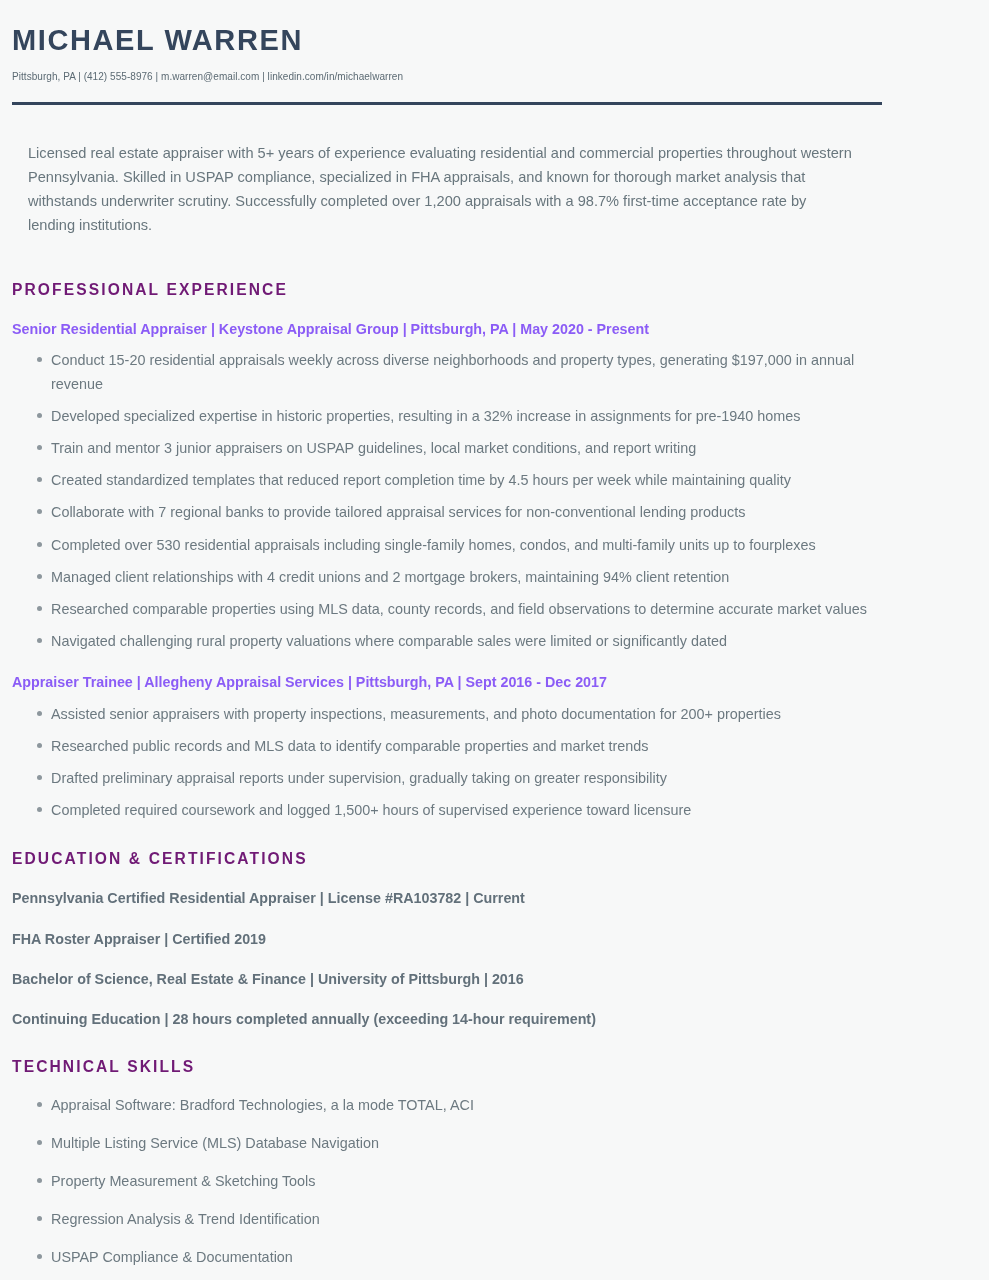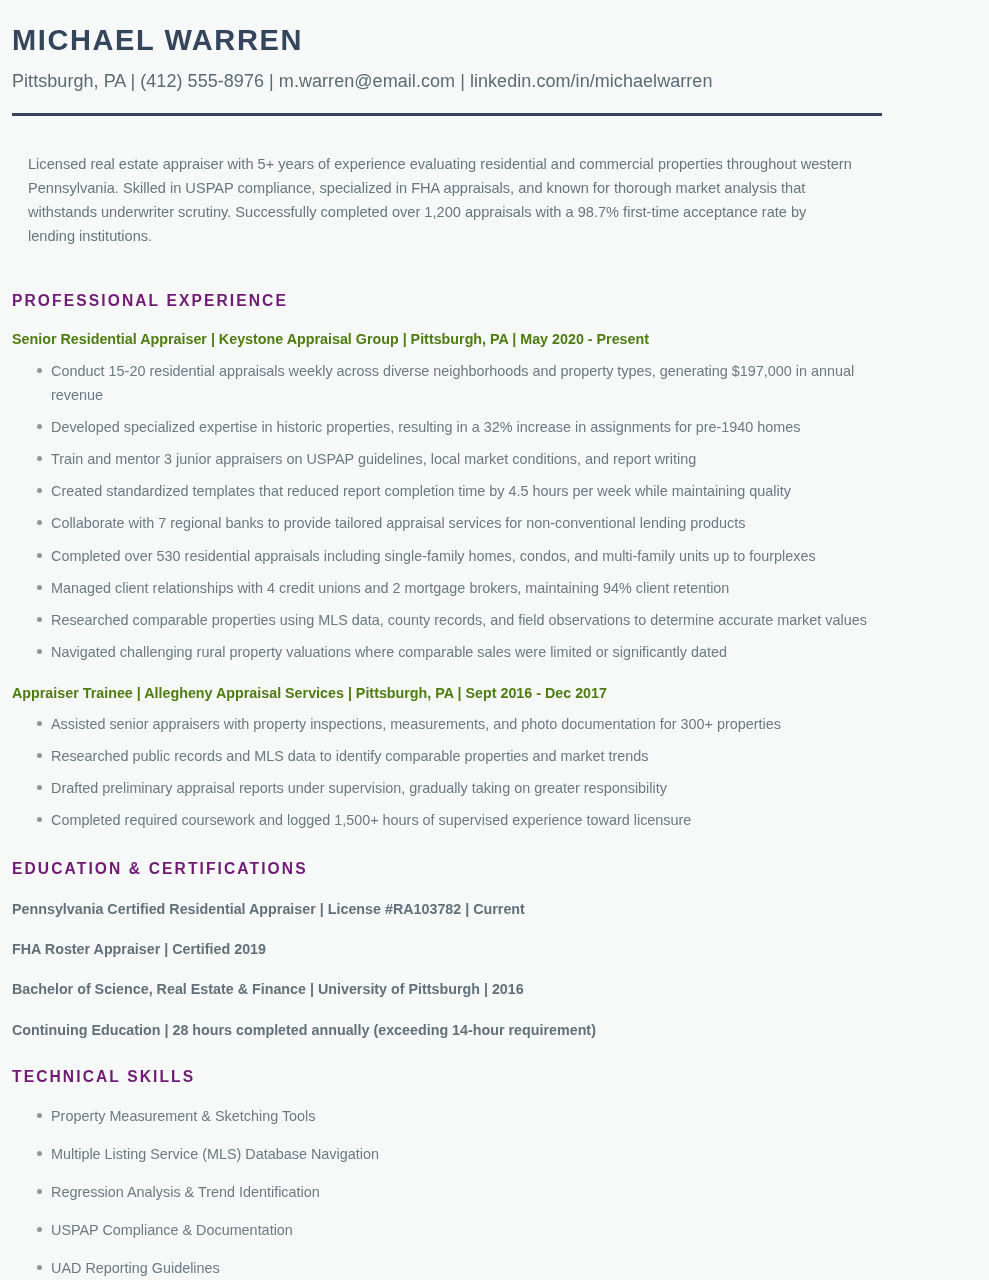--- a/index.html
+++ b/index.html
@@ -28,21 +28,21 @@
     padding-top: 24px;
     font-size: 29px;
     font-weight: bold;
     letter-spacing: 1.6px;
     color: #34455c;
     line-height: 1.15;
   }
   .contact {
     margin: 0;
     padding-top: 13px;
-    font-size: 18px;
+    font-size: 10px;
     color: #5b6a73;
     letter-spacing: 0.05px;
     line-height: 1.3;
   }
   .rule {
     height: 3px;
     background: #34455c;
     margin-top: 19px;
     width: 948px;
   }
@@ -68,21 +68,21 @@
     letter-spacing: 2.1px;
     color: #701a75;
     line-height: 1.2;
   }
 
   .entry-head {
     margin: 0;
     padding-top: 20px;
     font-size: 14.3px;
     font-weight: bold;
-    color: #4d7c0f;
+    color: #8b5cf6;
     line-height: 1.35;
   }
 
   ul.bullets {
     list-style: none;
     margin: 0;
     padding: 9px 0 0 0;
   }
   ul.bullets li {
     position: relative;
@@ -158,43 +158,44 @@
         <li><span class="dot"></span><span>Completed over 530 residential appraisals including single-family homes, condos, and multi-family units up to fourplexes</span></li>
         <li><span class="dot"></span><span>Managed client relationships with 4 credit unions and 2 mortgage brokers, maintaining 94% client retention</span></li>
         <li><span class="dot"></span><span>Researched comparable properties using MLS data, county records, and field observations to determine accurate market values</span></li>
         <li><span class="dot"></span><span>Navigated challenging rural property valuations where comparable sales were limited or significantly dated</span></li>
       </ul>
     </div>
 
     <div>
       <p class="entry-head">Appraiser Trainee | Allegheny Appraisal Services | Pittsburgh, PA | Sept 2016 - Dec 2017</p>
       <ul class="bullets">
-        <li><span class="dot"></span><span>Assisted senior appraisers with property inspections, measurements, and photo documentation for 300+ properties</span></li>
+        <li><span class="dot"></span><span>Assisted senior appraisers with property inspections, measurements, and photo documentation for 200+ properties</span></li>
         <li><span class="dot"></span><span>Researched public records and MLS data to identify comparable properties and market trends</span></li>
         <li><span class="dot"></span><span>Drafted preliminary appraisal reports under supervision, gradually taking on greater responsibility</span></li>
         <li><span class="dot"></span><span>Completed required coursework and logged 1,500+ hours of supervised experience toward licensure</span></li>
       </ul>
     </div>
   </div>
 
   <div class="section">
     <h2 class="section-title">EDUCATION &amp; CERTIFICATIONS</h2>
     <ul class="edu-list">
       <li>Pennsylvania Certified Residential Appraiser | License #RA103782 | Current</li>
       <li>FHA Roster Appraiser | Certified 2019</li>
       <li>Bachelor of Science, Real Estate &amp; Finance | University of Pittsburgh | 2016</li>
       <li>Continuing Education | 28 hours completed annually (exceeding 14-hour requirement)</li>
     </ul>
   </div>
 
   <div class="section">
     <h2 class="section-title">TECHNICAL SKILLS</h2>
     <ul class="bullets skills">
+      <li><span class="dot"></span><span>Appraisal Software: Bradford Technologies, a la mode TOTAL, ACI</span></li>
+      <li><span class="dot"></span><span>Multiple Listing Service (MLS) Database Navigation</span></li>
       <li><span class="dot"></span><span>Property Measurement &amp; Sketching Tools</span></li>
-      <li><span class="dot"></span><span>Multiple Listing Service (MLS) Database Navigation</span></li>
       <li><span class="dot"></span><span>Regression Analysis &amp; Trend Identification</span></li>
       <li><span class="dot"></span><span>USPAP Compliance &amp; Documentation</span></li>
       <li><span class="dot"></span><span>UAD Reporting Guidelines</span></li>
 
     </ul>
   </div>
 
 </div>
 
 </body></html>

